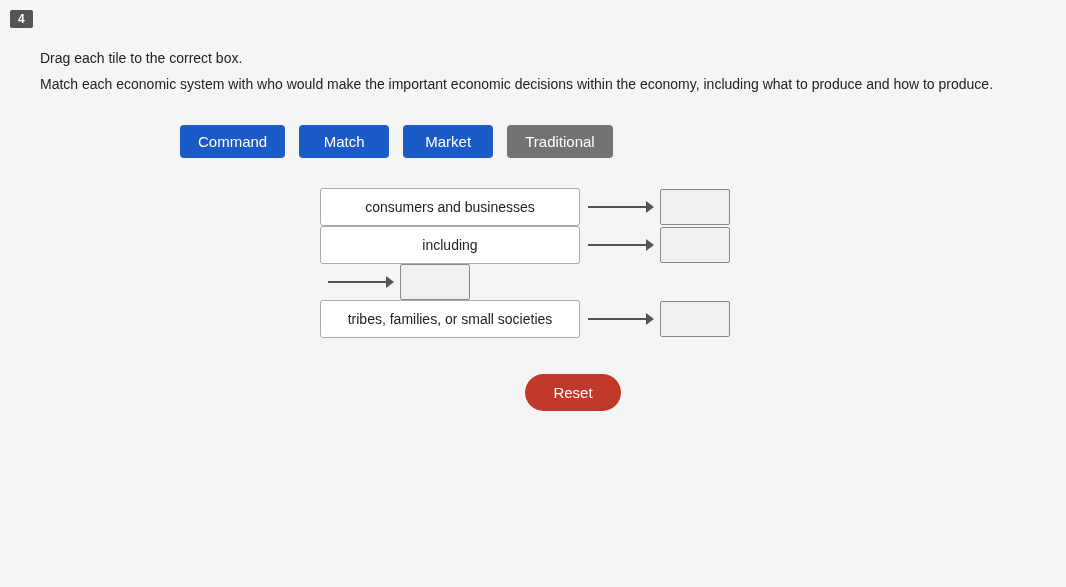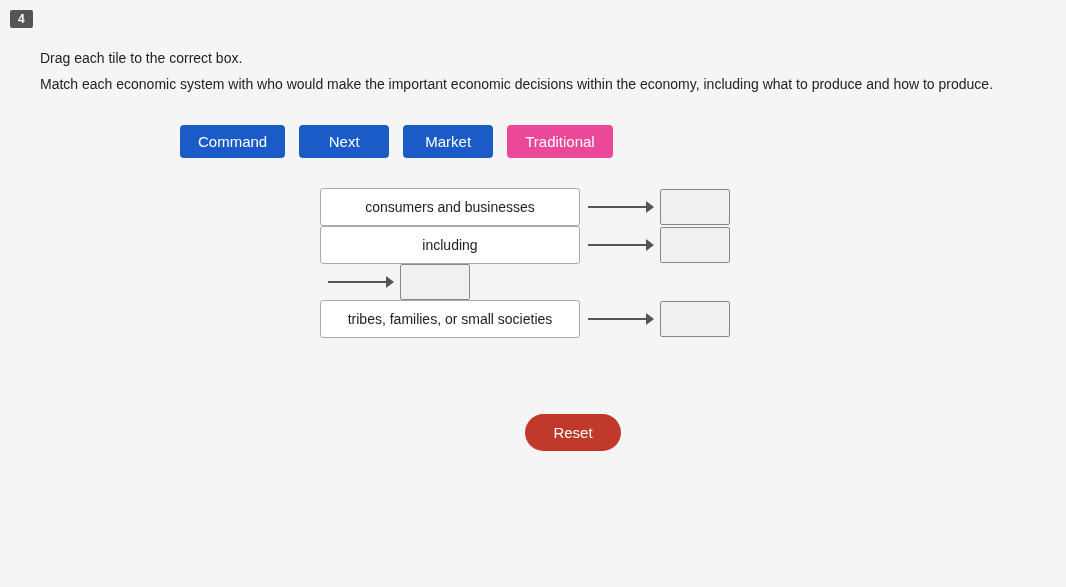--- a/index.html
+++ b/index.html
@@ -57,21 +57,21 @@
       border-radius: 4px;
       font-size: 15px;
       font-weight: 500;
       cursor: grab;
       color: #fff;
       min-width: 90px;
     }
     .tile-command { background: #1a5bc7; }
     .tile-mixed { background: #1a5bc7; }
     .tile-market { background: #1a5bc7; }
-    .tile-traditional { background: #ec4899; }
+    .tile-traditional { background: #737373; }
 
     .matching-area {
       display: flex;
       flex-direction: column;
       margin-left: 280px;
     }
     .match-row {
       display: flex;
       flex-direction: row;
       align-items: center;
@@ -128,21 +128,20 @@
     }
     .btn-reset {
       background: #c0392b;
       color: #fff;
       border: none;
       border-radius: 20px;
       padding: 10px 28px;
       font-size: 15px;
       font-weight: 500;
       cursor: pointer;
-      margin-top: 40px;
     }
     .btn-next {
       background: #1a5bc7;
       color: #fff;
       border: none;
       border-radius: 20px;
       padding: 10px 28px;
       font-size: 15px;
       font-weight: 500;
       cursor: pointer;
@@ -155,21 +154,21 @@
 
   <div class="question-number-badge">4</div>
 
   <div class="content-area">
 
     <div class="instruction-line">Drag each tile to the correct box.</div>
     <div class="description-line">Match each economic system with who would make the important economic decisions within the economy, including what to produce and how to produce.</div>
 
     <div class="tiles-row">
       <div class="tile tile-command">Command</div>
-      <div class="tile tile-mixed">Next</div>
+      <div class="tile tile-mixed">Match</div>
       <div class="tile tile-market">Market</div>
       <div class="tile tile-traditional">Traditional</div>
     </div>
 
     <div class="matching-area">
 
       <div class="match-row">
         <div class="match-label">consumers and businesses</div>
         <div class="match-arrow">
           <div class="match-line"></div>

